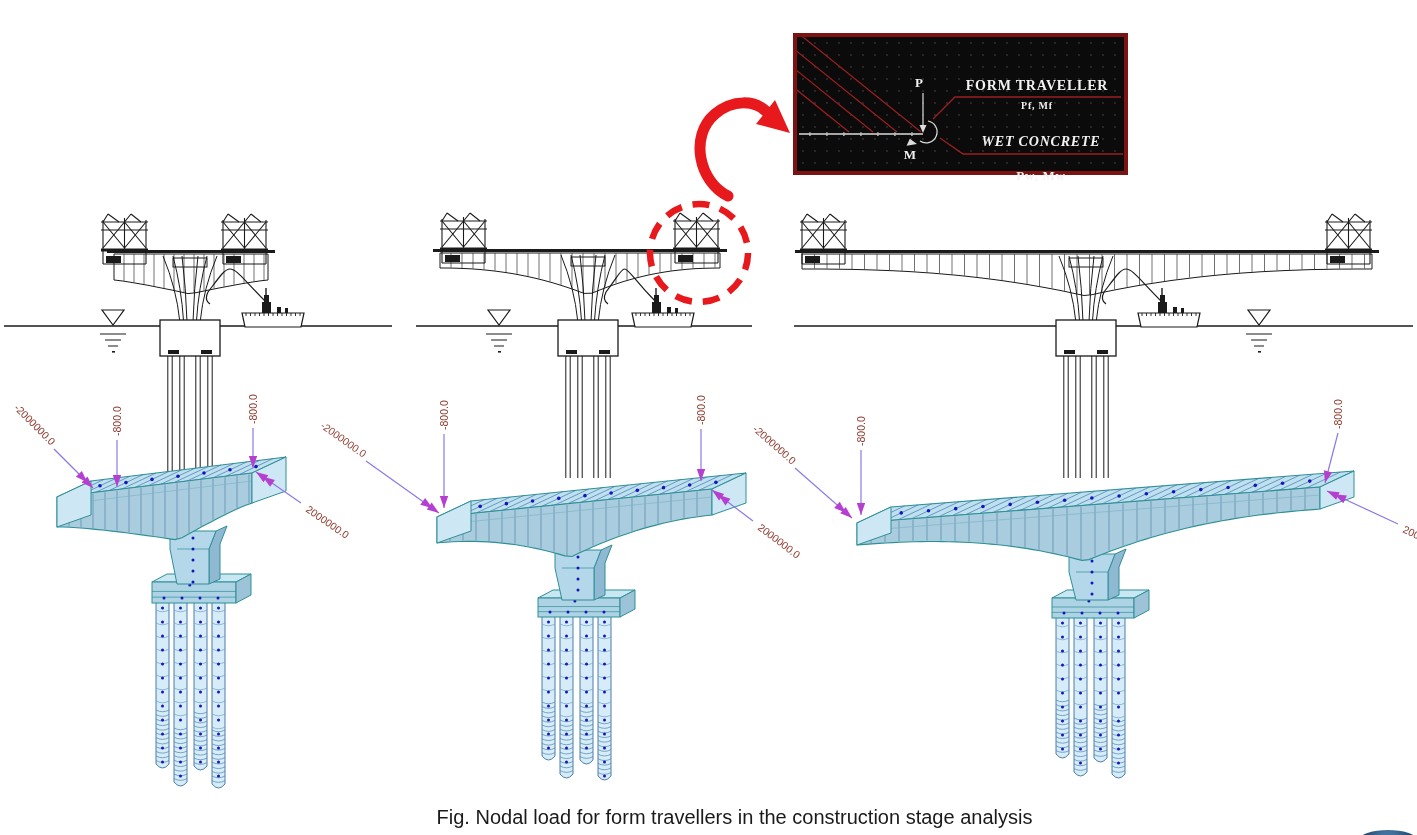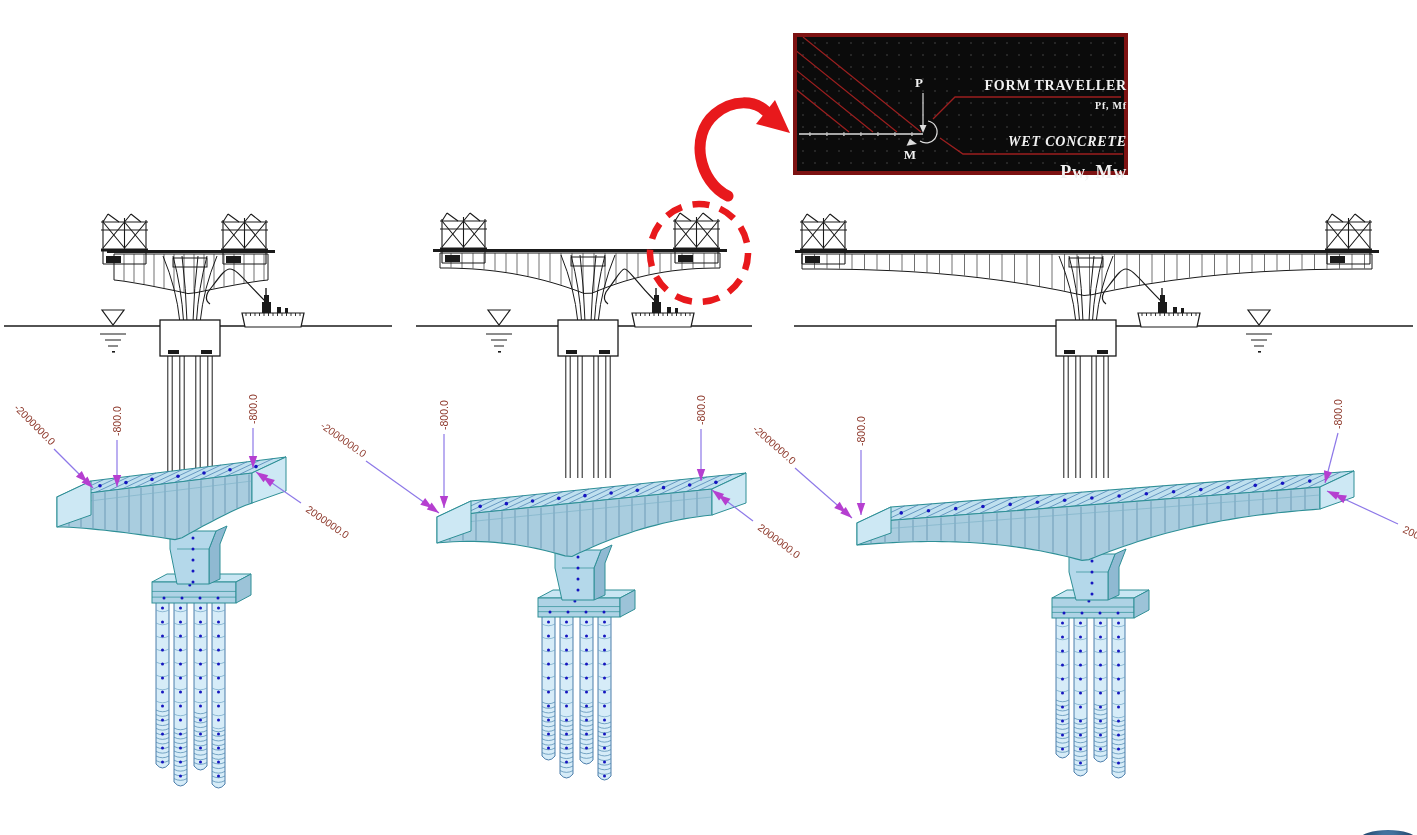--- a/index.html
+++ b/index.html
@@ -6,25 +6,25 @@
   #page{position:relative;width:1417px;height:835px;background:#ffffff;overflow:hidden;
         font-family:"Liberation Sans",sans-serif;}
   svg{display:block;}
   #scene{position:absolute;left:0;top:0;}
   .inset{position:absolute;left:793px;top:33px;width:335px;height:142px;box-sizing:border-box;
          background-color:#0b0b0b;border:4px solid #7d1212;
          background-image:radial-gradient(circle,#262626 1px,transparent 1.2px);
          background-size:12px 12px;}
   .inset svg{position:absolute;left:0;top:0;}
   .it{position:absolute;color:#f2f2f2;font-family:"Liberation Serif",serif;font-weight:bold;
-      text-align:right;letter-spacing:0.8px;white-space:nowrap;}
+      text-align:center;letter-spacing:0.8px;white-space:nowrap;}
   .ft-title{left:150px;top:41px;width:180px;font-size:14px;}
   .ft-sub{left:150px;top:63px;width:180px;font-size:10px;}
   .wc-title{left:158px;top:97px;width:172px;font-size:14px;font-style:italic;}
-  .wc-sub{left:158px;top:125px;width:172px;font-size:18px;}
+  .wc-sub{left:158px;top:131px;width:172px;font-size:13px;}
   .caption{position:absolute;left:52px;top:806px;width:1365px;text-align:center;
            font-size:20px;color:#1a1a1a;}
   .logo{position:absolute;left:1360px;top:830px;width:56px;height:18px;border-radius:50%;
         background:radial-gradient(circle,#44729e 25%,#16395c 100%);}
 </style>
 </head>
 <body>
 
 <div id="page">
 
@@ -1022,14 +1022,15 @@
       <text x="113" y="122" fill="#f2f2f2" font-size="13" font-weight="bold" text-anchor="middle" font-family="Liberation Serif,serif">M</text>
       <path d="M136,82 L158,60 L324,60" fill="none" stroke="#9c1f1f" stroke-width="1.3"></path>
       <path d="M143,101 L166,117 L326,117" fill="none" stroke="#9c1f1f" stroke-width="1.3"></path>
     </svg>
     <div class="it ft-title">FORM TRAVELLER</div>
     <div class="it ft-sub">Pf, Mf</div>
     <div class="it wc-title">WET CONCRETE</div>
     <div class="it wc-sub">Pw, Mw</div>
   </div>
 
+  <div class="caption">Fig. Nodal load for form travellers in the construction stage analysis</div>
   <div class="logo"></div>
 </div>
 
 </body></html>

